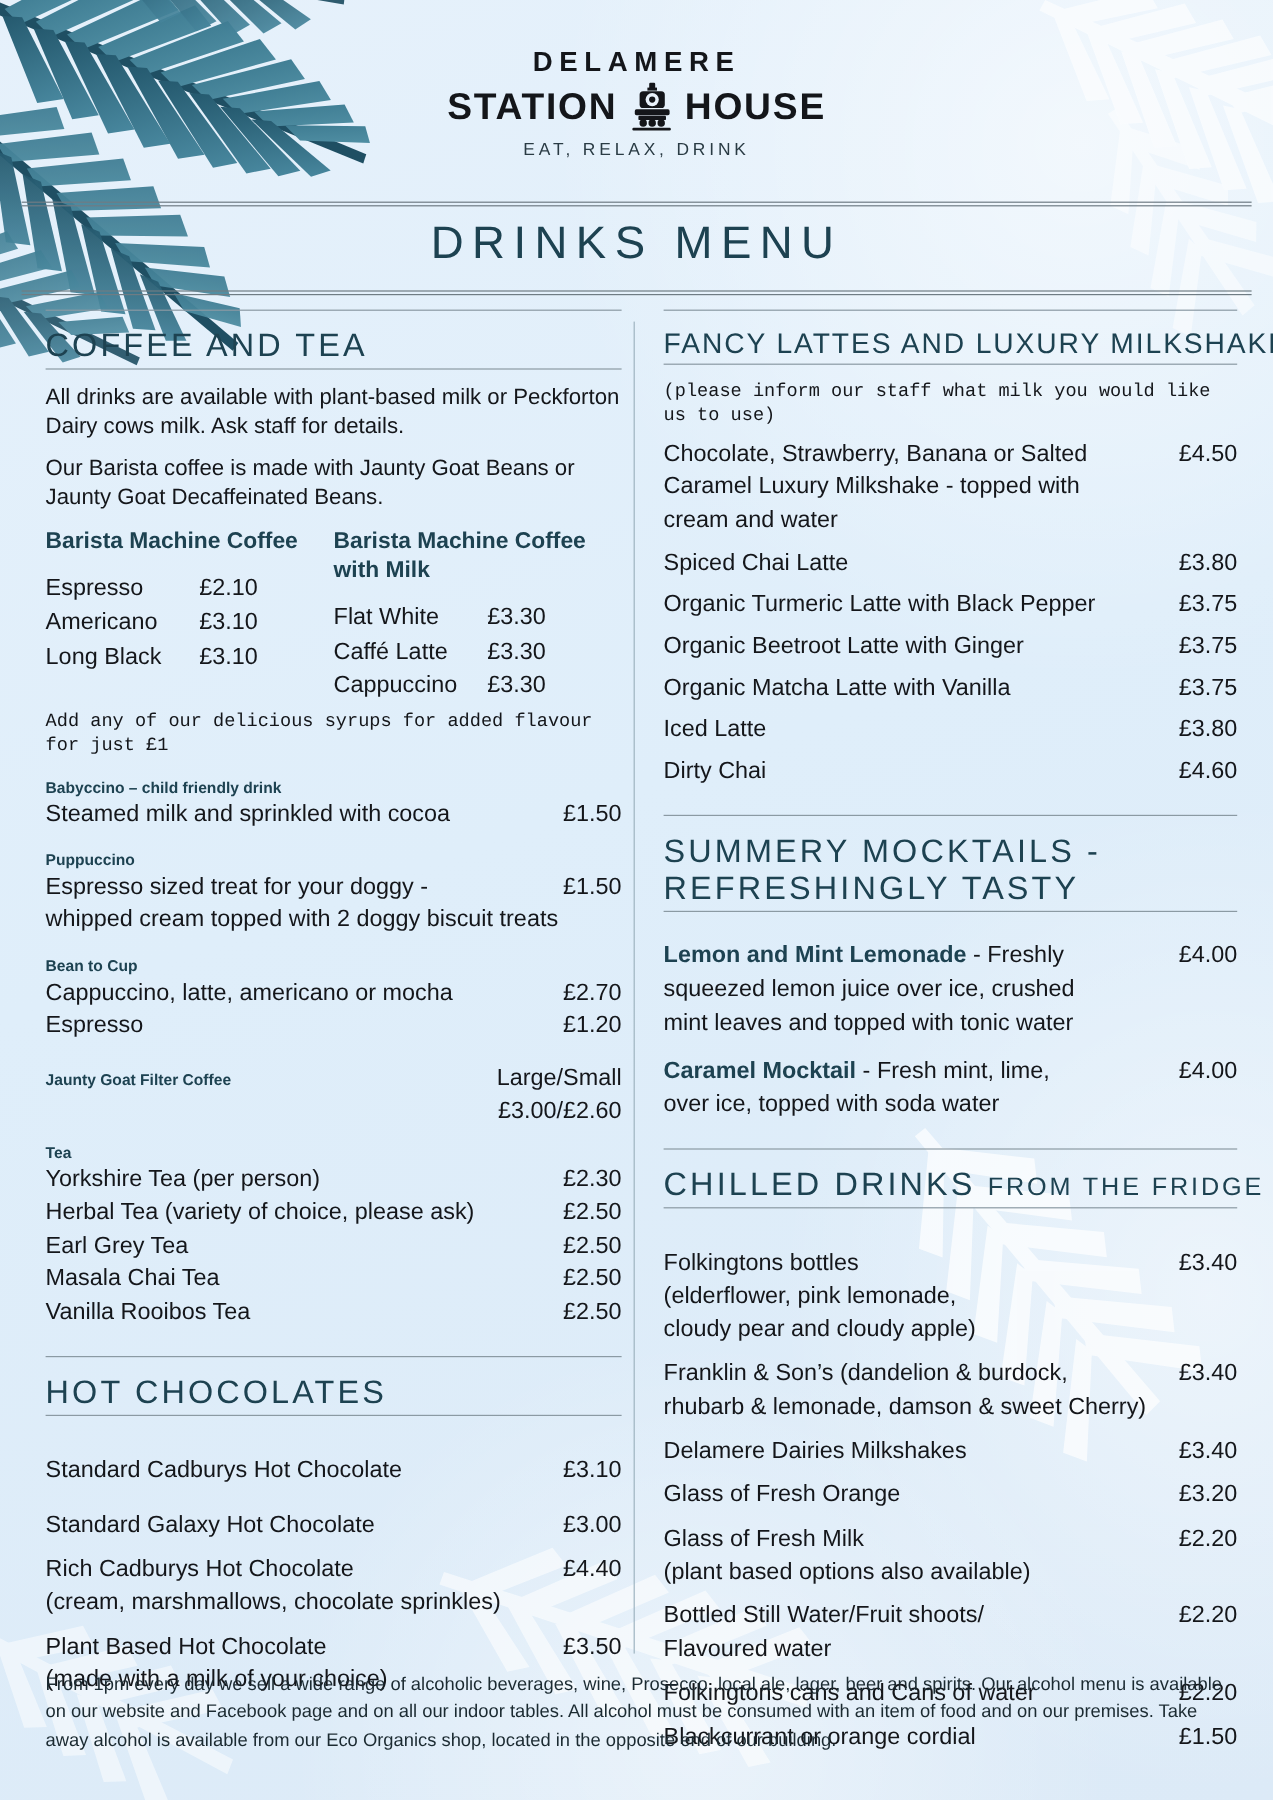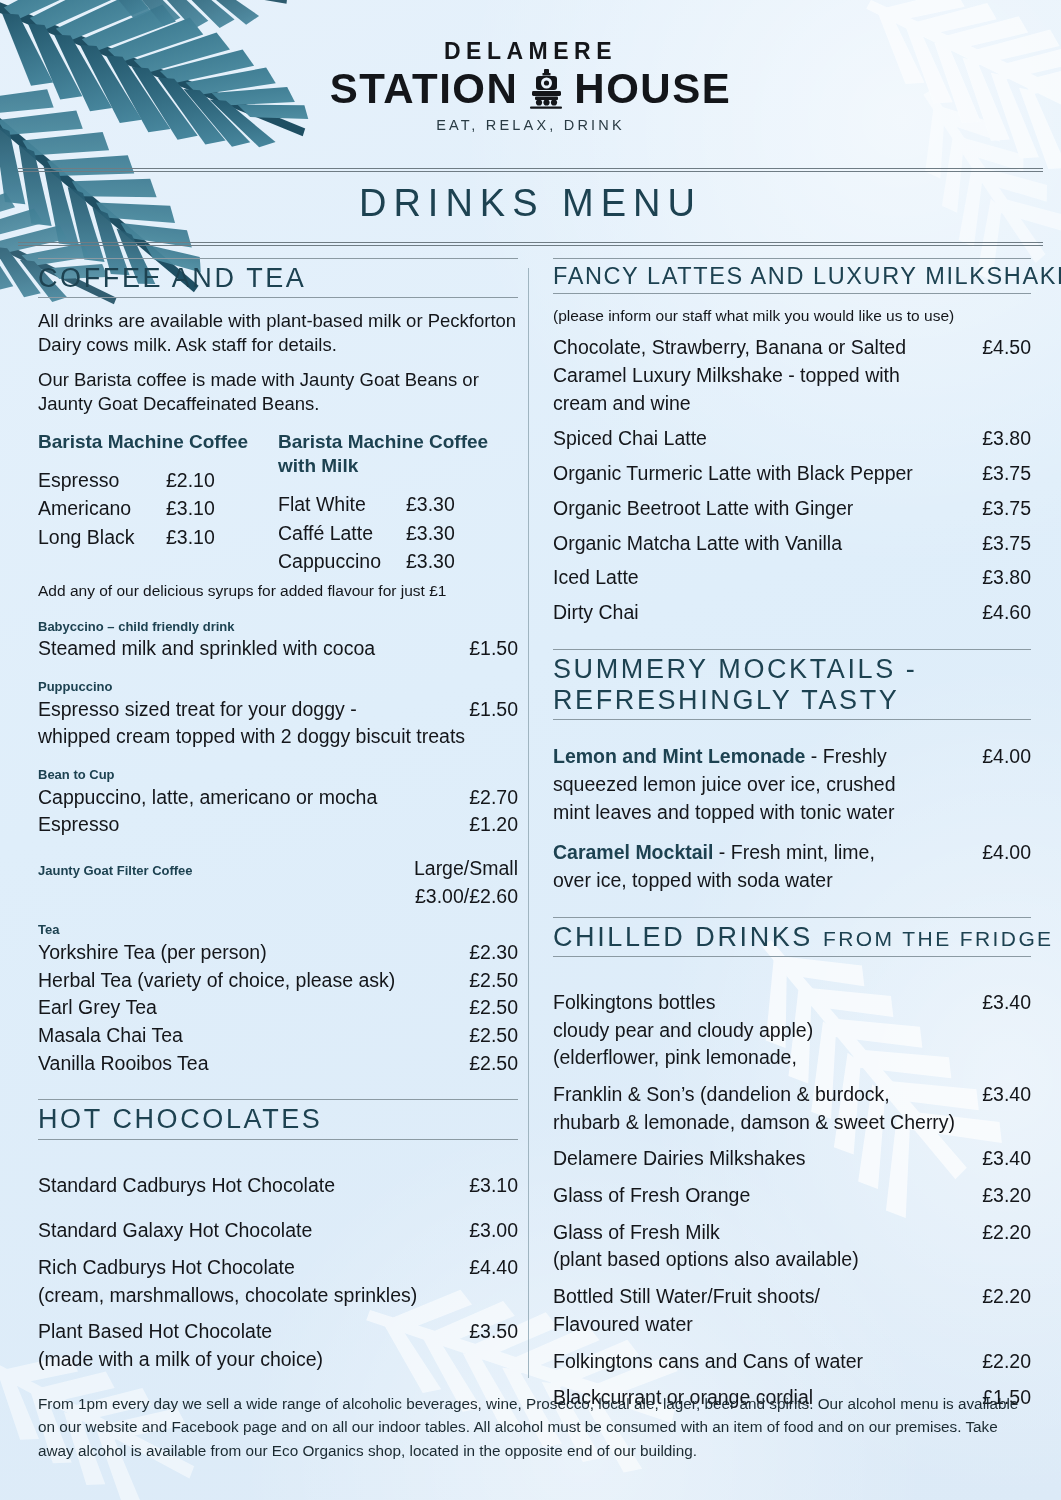--- a/index.html
+++ b/index.html
@@ -24,21 +24,21 @@
   .wm { position:absolute; pointer-events:none; }
 
   
   .header { position:absolute; top:0; left:0; width:1061px; height:165px; }
   .logo { position:absolute; left:0; right:0; top:38px; text-align:center; }
   .logo-top {
     font-size:23px; font-weight:bold; letter-spacing:5.5px;
     color:#14161a; font-family:"Liberation Sans", sans-serif;
   }
   .logo-mid {
-    font-size:42px; font-weight:bold; letter-spacing:1.5px;
+    font-size:31px; font-weight:bold; letter-spacing:1.5px;
     color:#14161a; margin-top:2px; line-height:1.05;
     display:flex; align-items:center; justify-content:center; gap:6px;
   }
   .logo-sub {
     font-size:14.5px; letter-spacing:3.2px; color:#2a3b44;
     margin-top:6px; font-weight:500;
   }
   .train-svg { display:block; }
 
   
@@ -63,31 +63,31 @@
     position:absolute; left:528px; top:268px; width:1px; height:1110px;
     background:#9fb4c0;
   }
 
   
   .sec { margin-bottom:0; }
   .sec-head {
     font-size:27px; letter-spacing:2.6px; color:#1d4251;
     font-weight:400; line-height:1.16; padding-bottom:3px;
     border-bottom:1px solid #8b9aa3; border-top:1px solid #8b9aa3;
-    padding-top:4px; white-space:nowrap;
+    padding-top:14px; white-space:nowrap;
   }
   .sec-head.small-tail .tail { font-size:21px; letter-spacing:2.4px; }
   .sec-head.two-line { white-space:normal; }
 
   
   .para {
     font-size:18.5px; line-height:1.3; color:#14161a;
     margin-top:11px;
   }
-  .note { font-size:15.5px; color:#14161a; line-height:1.3; }
+  .note { font-size:15.5px; color:#14161a; line-height:1.3;font-family:Liberation Mono, monospace; }
   .subhead {
     font-size:13px; font-weight:bold; color:#1d4251; line-height:1.28;
   }
   .row {
     display:flex; align-items:baseline; font-size:19.5px;
     color:#14161a; line-height:1.42; white-space:nowrap;
   }
   .row .nm { }
   .row .sp { flex:1 1 auto; min-width:6px; }
   .row .pr { white-space:nowrap; }
@@ -507,21 +507,21 @@
 
         <div class="note" style="margin-top:12px;">(please inform our staff what milk you would like us to use)</div>
 
         <div class="item" style="margin-top:8px;">
           <div class="row">
             <span class="nm">Chocolate, Strawberry, Banana or Salted</span>
             <span class="sp"></span>
             <span class="pr">£4.50</span>
           </div>
           <div class="row-desc">Caramel Luxury Milkshake - topped with</div>
-          <div class="row-desc">cream and wine</div>
+          <div class="row-desc">cream and water</div>
         </div>
 
         <div class="item tight" style="margin-top:8px;">
           <div class="row">
             <span class="nm">Spiced Chai Latte</span>
             <span class="sp"></span>
             <span class="pr">£3.80</span>
           </div>
         </div>
         <div class="item tight" style="margin-top:7px;">
@@ -594,22 +594,22 @@
           <span class="tail">FROM THE FRIDGE</span>
         </div>
         <div style="height:14px"></div>
 
         <div class="item tight">
           <div class="row">
             <span class="nm">Folkingtons bottles</span>
             <span class="sp"></span>
             <span class="pr">£3.40</span>
           </div>
+          <div class="row-desc">(elderflower, pink lemonade,</div>
           <div class="row-desc">cloudy pear and cloudy apple)</div>
-          <div class="row-desc">(elderflower, pink lemonade,</div>
         </div>
 
         <div class="item" style="margin-top:9px;">
           <div class="row">
             <span class="nm">Franklin &amp; Son’s (dandelion &amp; burdock,</span>
             <span class="sp"></span>
             <span class="pr">£3.40</span>
           </div>
           <div class="row-desc">rhubarb &amp; lemonade, damson &amp; sweet Cherry)</div>
         </div>

